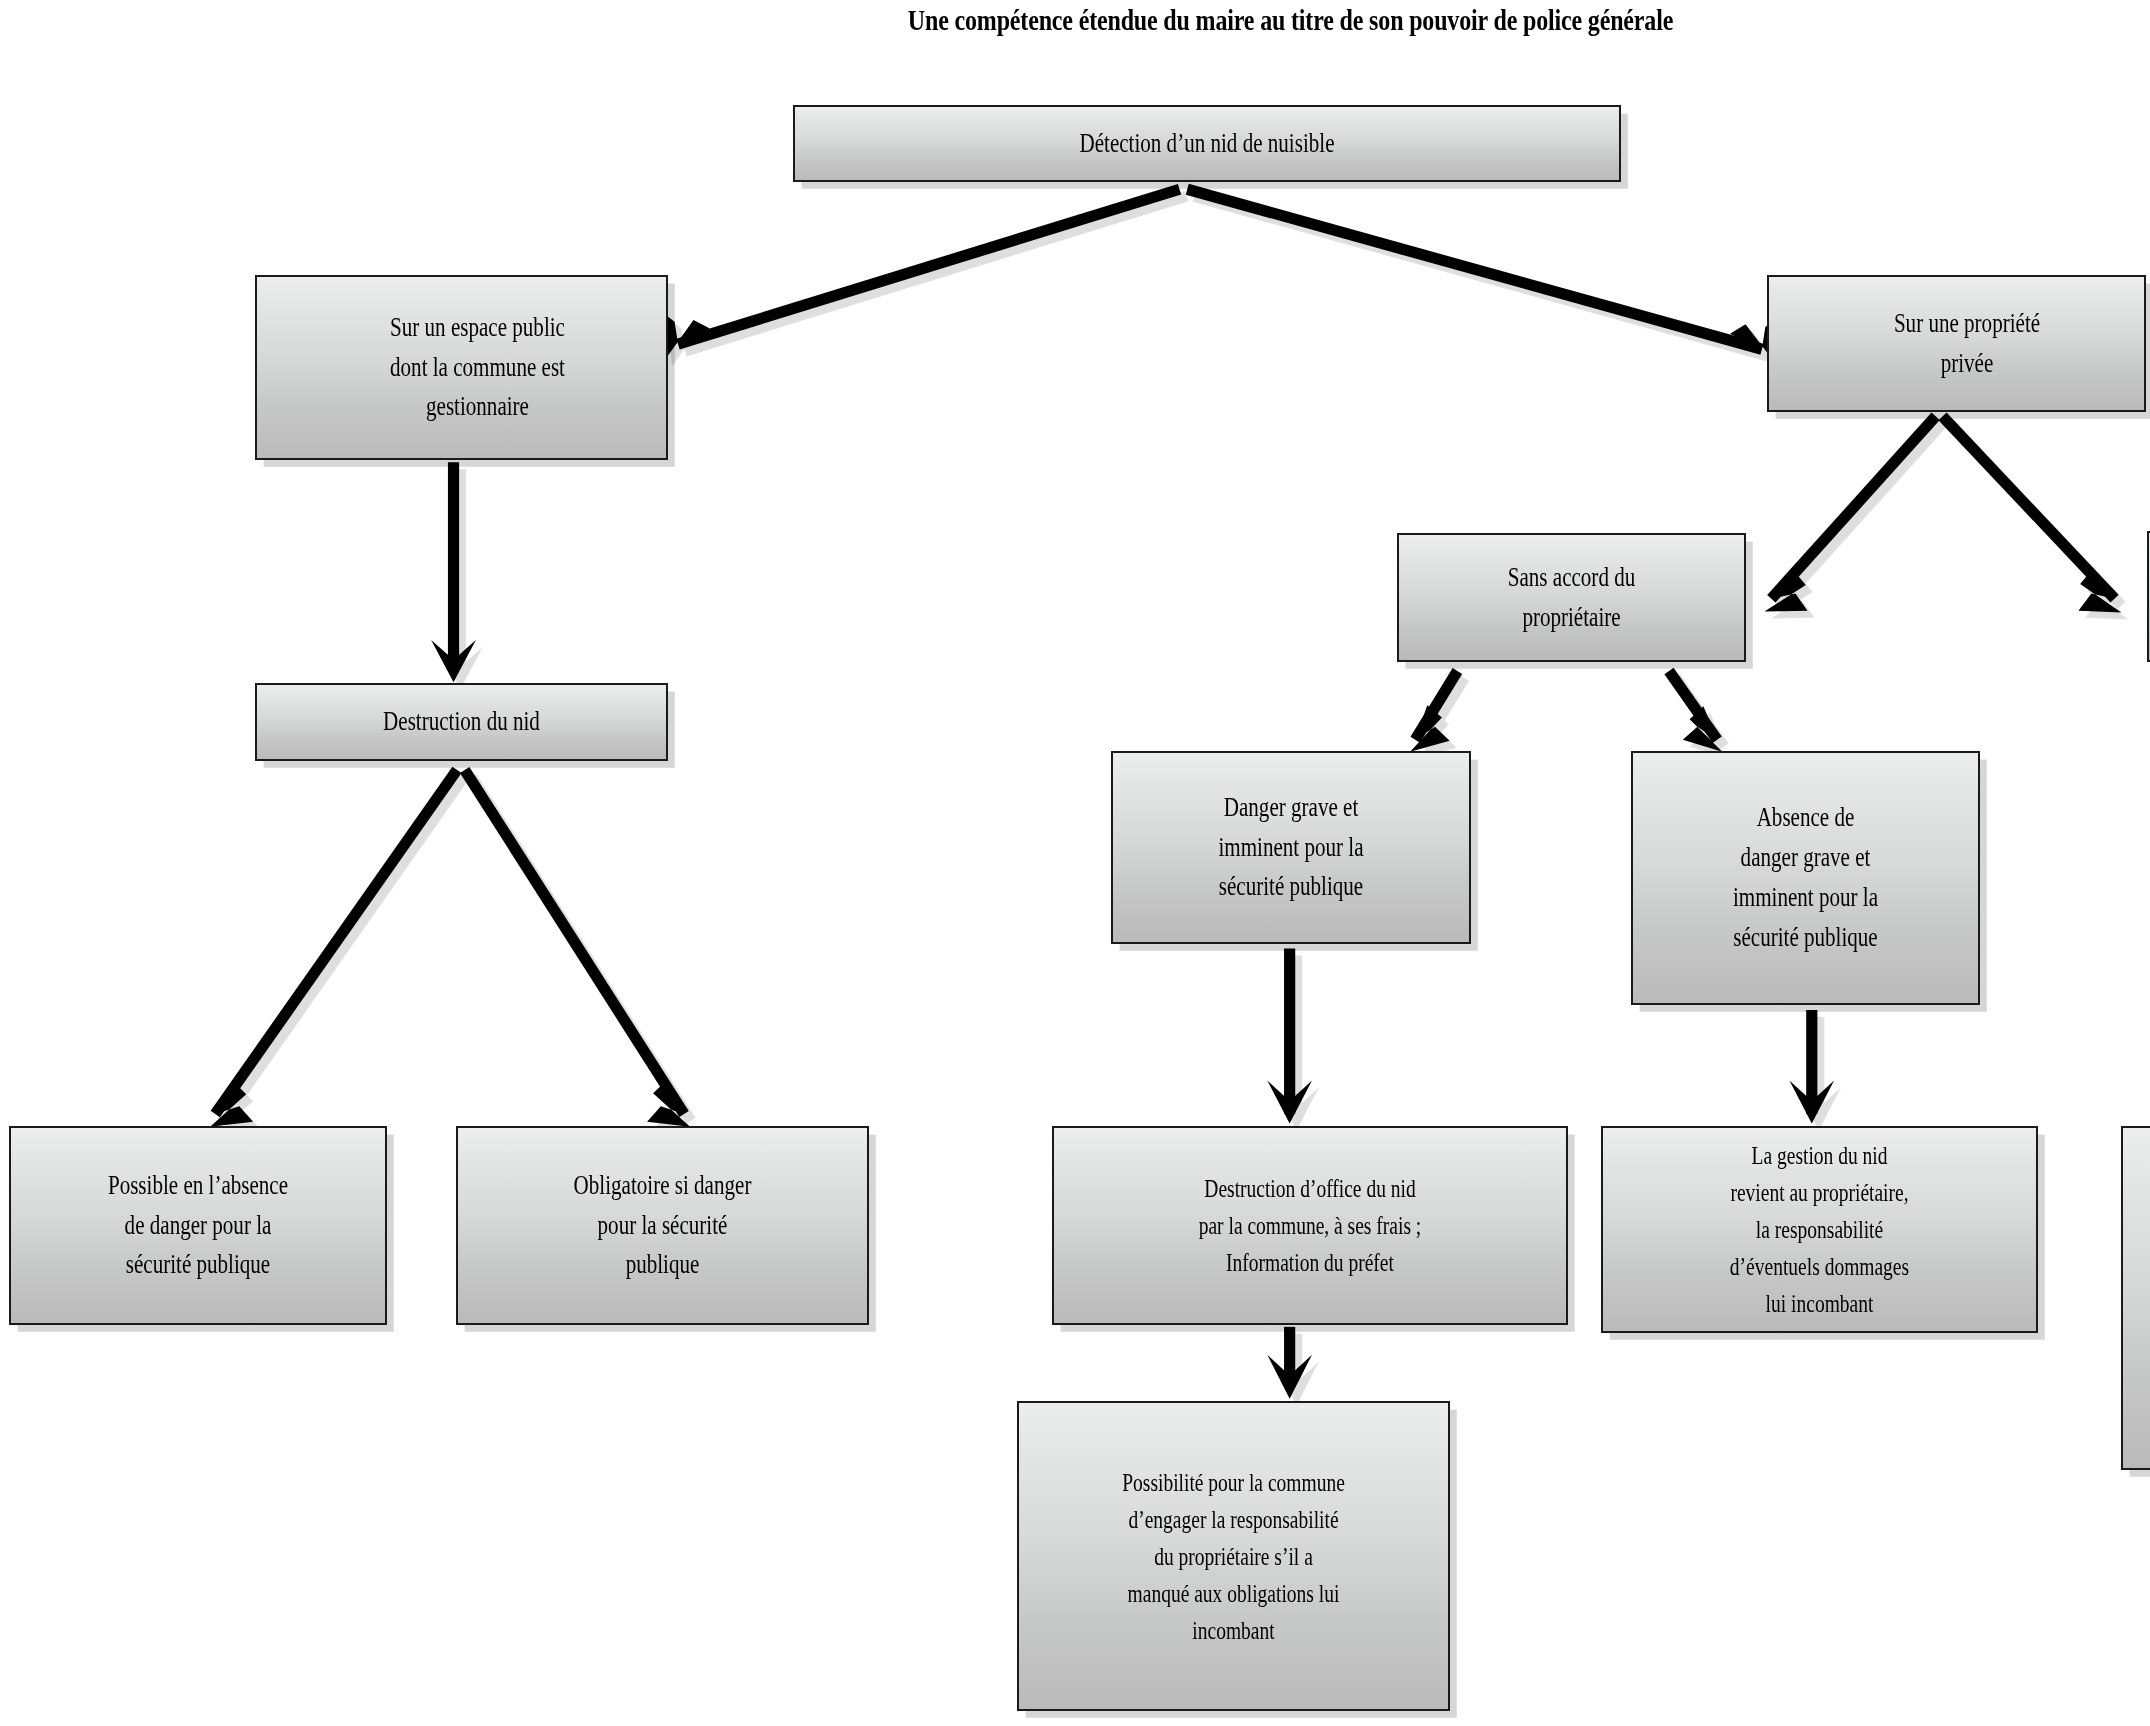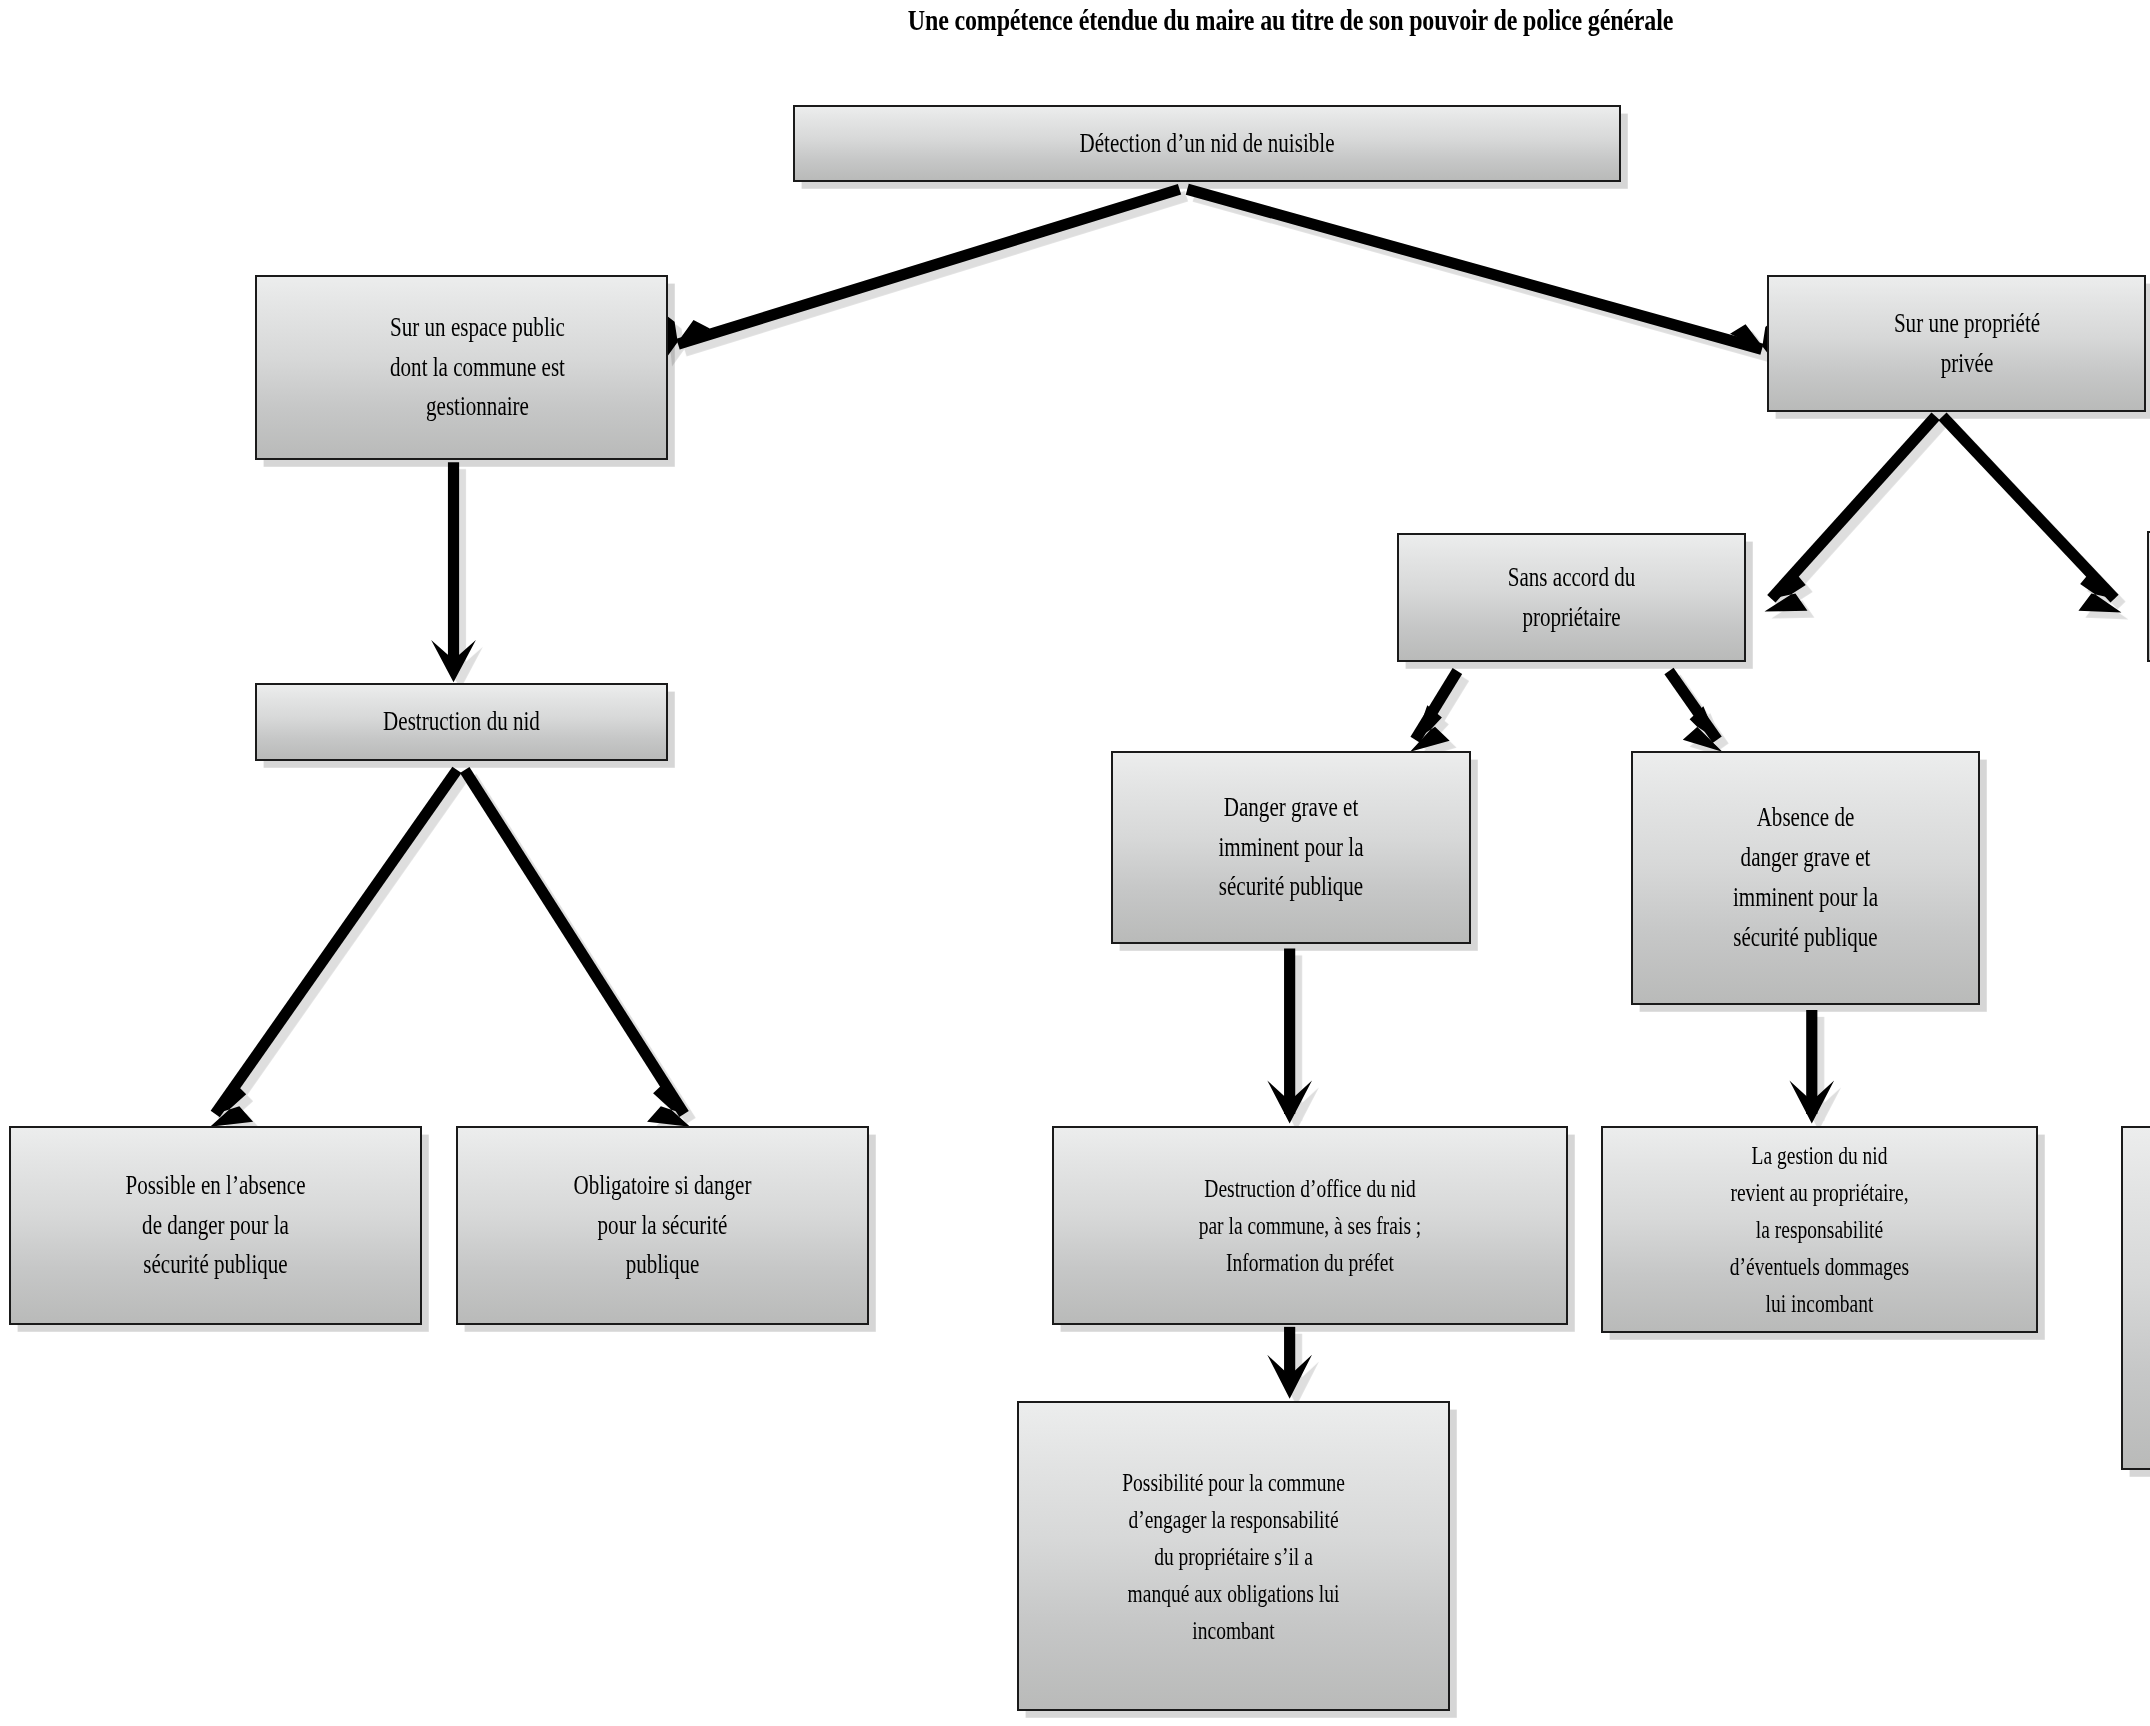--- a/index.html
+++ b/index.html
@@ -149,21 +149,21 @@
 
   <div class="node fs-big" style="left:1767px;top:275px;width:379px;height:137px;padding-left:21px;">
     <span class="txt">Sur une propriété
 privée</span>
   </div>
 
   <div class="node fs-big" style="left:255px;top:683px;width:413px;height:78px;">
     <span class="txt">Destruction du nid</span>
   </div>
 
-  <div class="node fs-big" style="left:8.6px;top:1126px;width:413px;height:199px;justify-content:center;">
+  <div class="node fs-big" style="left:8.6px;top:1126px;width:378px;height:199px;justify-content:center;">
     <span class="txt">Possible en l’absence
 de danger pour la
 sécurité publique</span>
   </div>
 
   <div class="node fs-big" style="left:456px;top:1126px;width:413px;height:199px;">
     <span class="txt">Obligatoire si danger
 pour la sécurité
 publique</span>
   </div>

